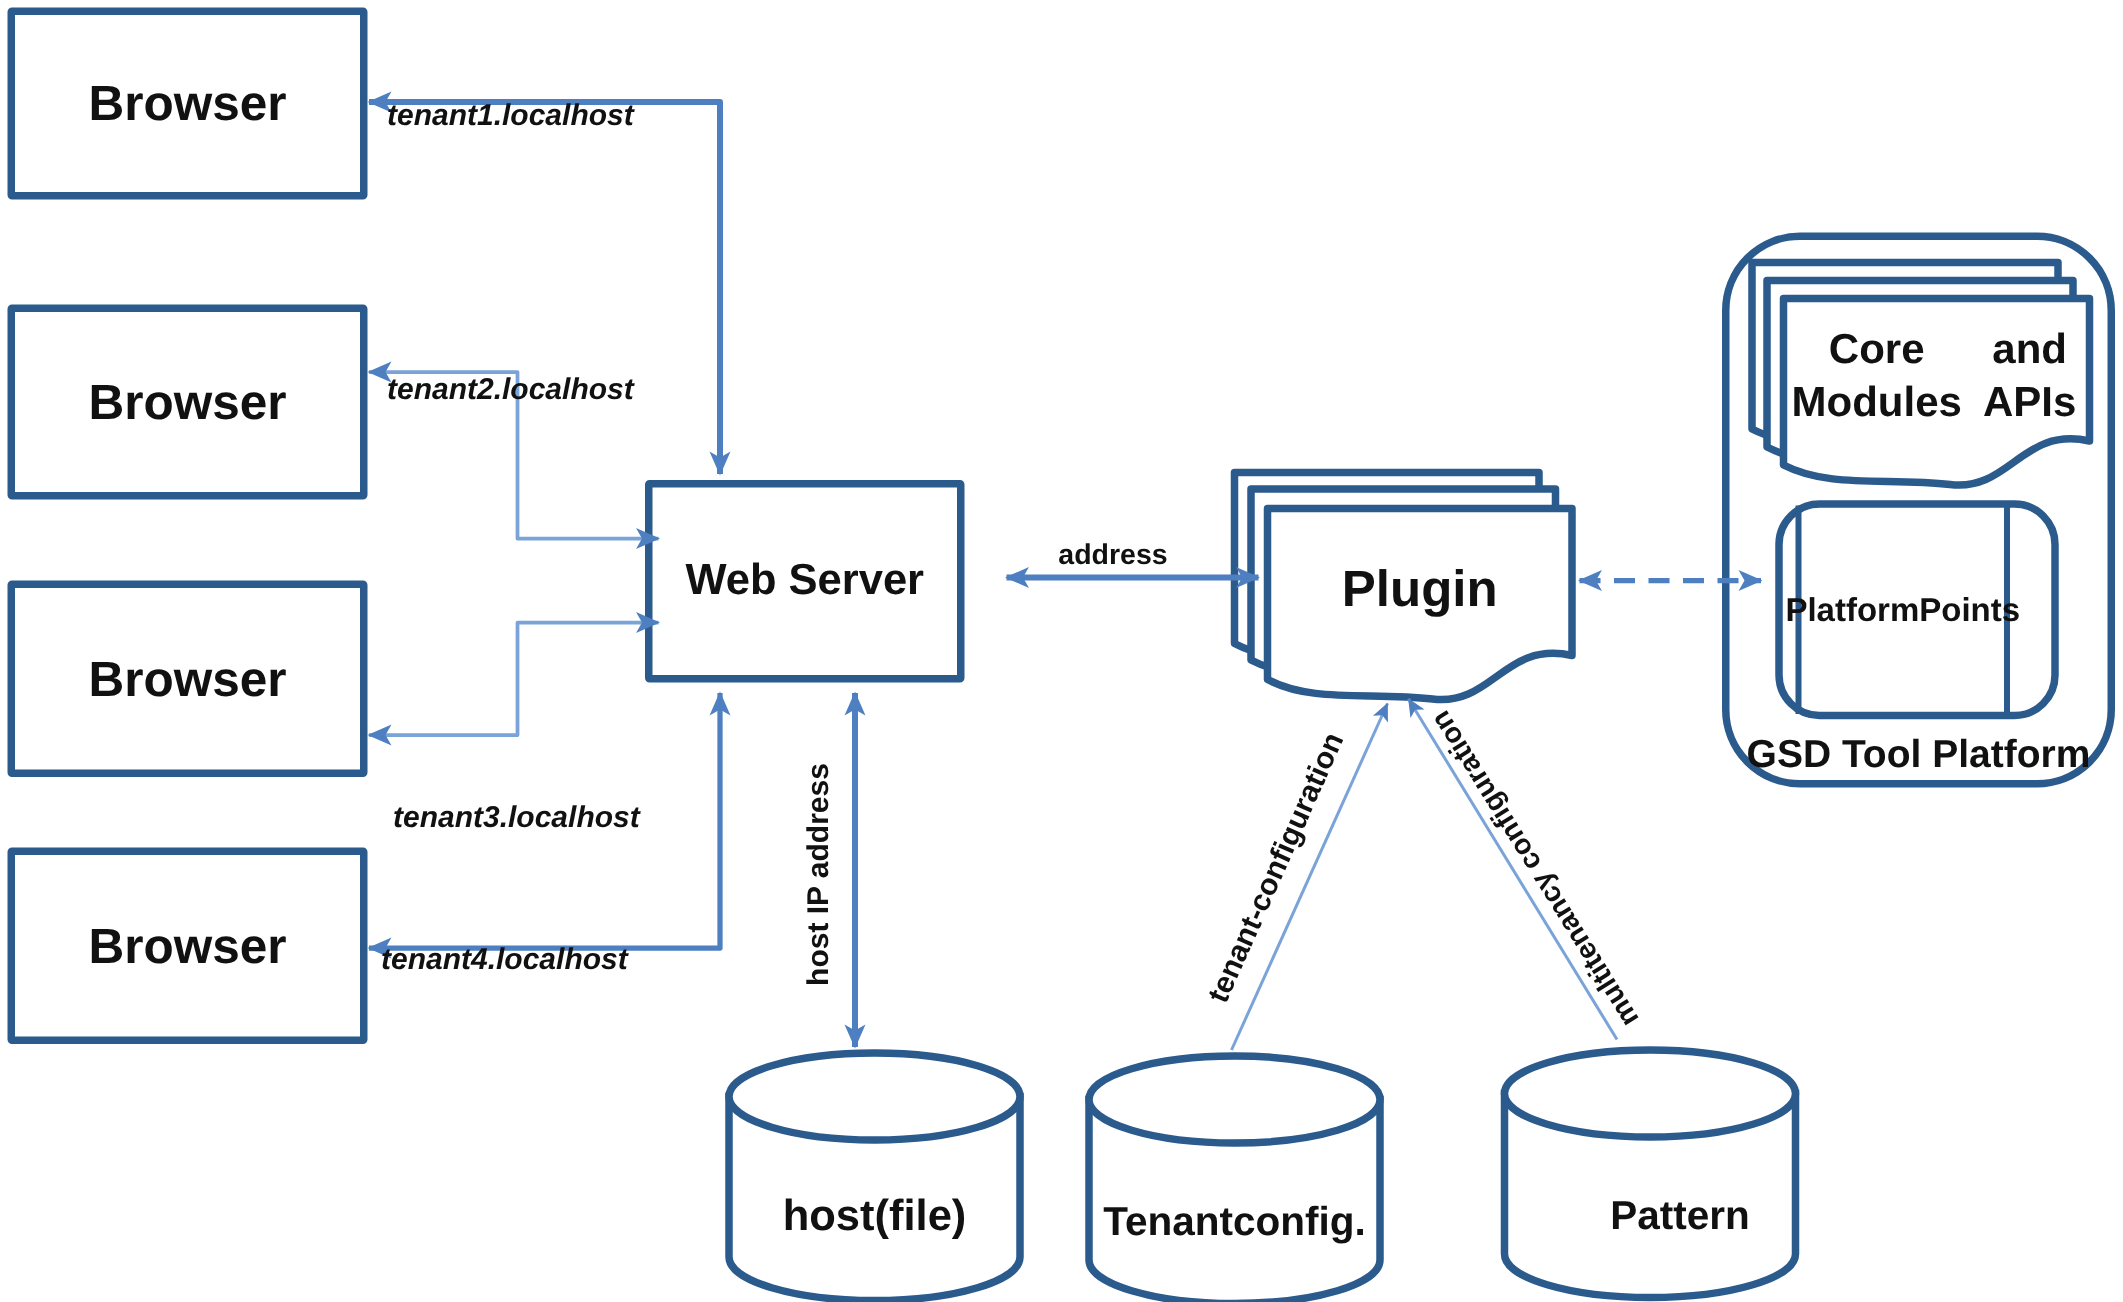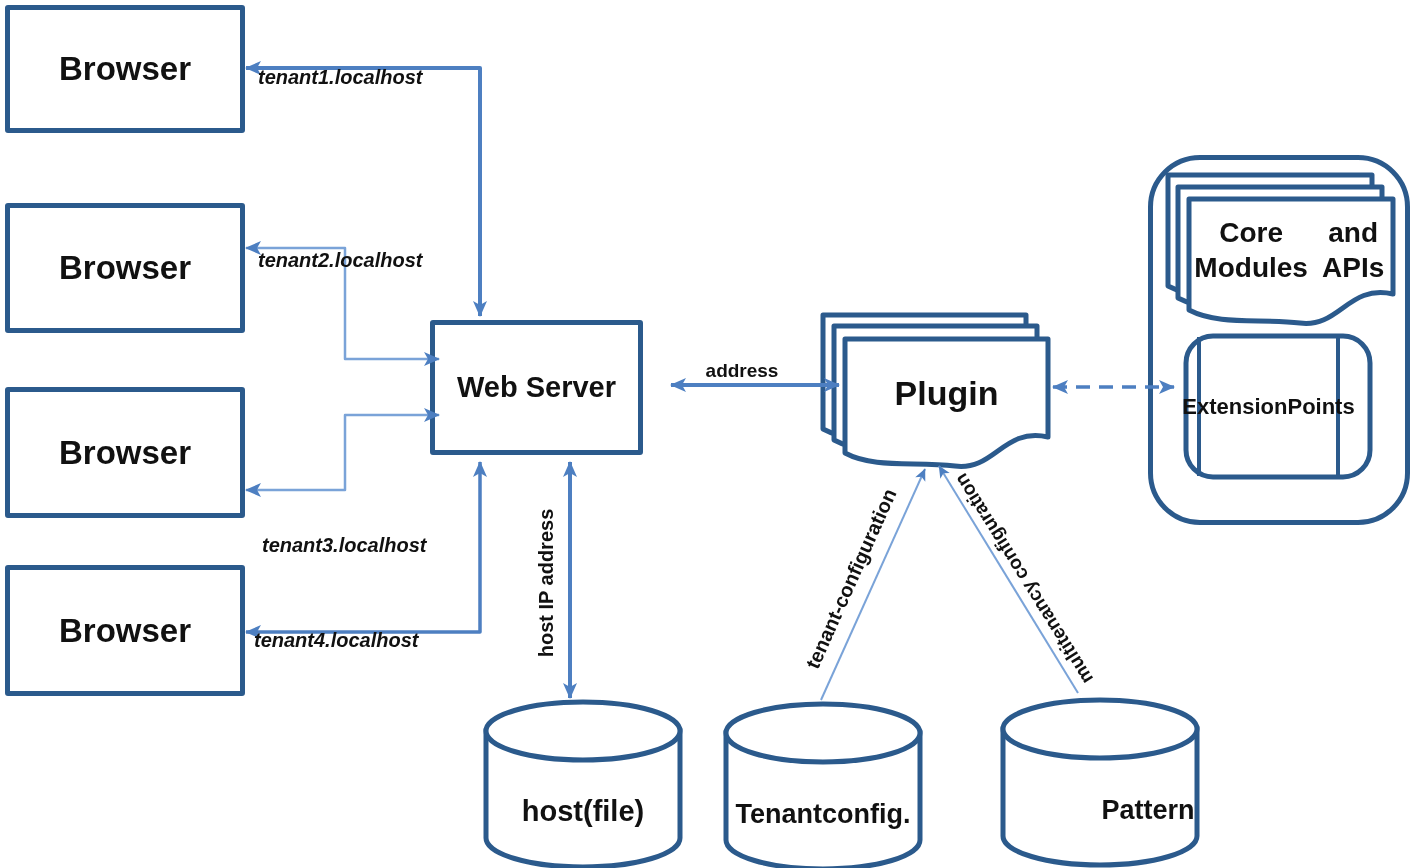--- a/index.html
+++ b/index.html
@@ -99,24 +99,25 @@
   </div>
 
   <div class="shape" style="left:1183px;top:333px;">
     <svg width="190" height="147" viewBox="0 0 190 147">
       <rect class="frame" x="3" y="3" width="184" height="141" rx="27"></rect>
       <line class="frame-line" x1="16" y1="4" x2="16" y2="143"></line>
       <line class="frame-line" x1="155" y1="4" x2="155" y2="143"></line>
     </svg>
   </div>
   <div class="overlay" style="left:1199px;top:355px;width:139px;height:105px;">
-    <span class="ext-text">Extension</span>
+    <span class="ext-text">Platform</span>
     <span class="ext-text">Points</span>
   </div>
 
+  <div class="lbl gsd-text" style="left:1148px;top:487px;width:262px;">GSD Tool Platform</div>
 
   <div class="shape" style="left:483px;top:700px;">
     <svg width="200" height="168" viewBox="0 0 200 168">
       <path class="cyl" d="M3,31 v107 a97,29 0 0 0 194,0 v-107 z"></path>
       <ellipse class="cyl" cx="100" cy="31" rx="97" ry="29"></ellipse>
     </svg>
   </div>
   <div class="overlay" style="left:483px;top:760px;width:200px;height:104px;">
     <span class="cyl-text1">host(file)</span>
   </div>
@@ -131,21 +132,21 @@
     <span class="cyl-text2">Tenant</span>
     <span class="cyl-text2">config.</span>
   </div>
 
   <div class="shape" style="left:1000px;top:698px;">
     <svg width="200" height="168" viewBox="0 0 200 168">
       <path class="cyl" d="M3,31 v107 a97,29 0 0 0 194,0 v-107 z"></path>
       <ellipse class="cyl" cx="100" cy="31" rx="97" ry="29"></ellipse>
     </svg>
   </div>
-  <div class="overlay" style="left:1048px;top:758px;width:200px;height:104px;">
+  <div class="overlay" style="left:1020px;top:758px;width:200px;height:104px;">
     <span class="cyl-text2">Pattern</span>
   </div>
 
   <svg class="connectors" width="1415" height="868" viewBox="0 0 1415 868">
     <defs>
       <marker id="arrow" markerUnits="userSpaceOnUse" markerWidth="20" markerHeight="18" refX="16" refY="8" orient="auto-start-reverse">
         <path class="arrow-fill" d="M1,1 L17,8 L1,15 L5,8 Z"></path>
       </marker>
       <marker id="arrow-sm" markerUnits="userSpaceOnUse" markerWidth="15" markerHeight="14" refX="12" refY="6" orient="auto-start-reverse">
         <path class="arrow-fill" d="M0.5,0.5 L12.5,6 L0.5,11.5 L3.5,6 Z"></path>

